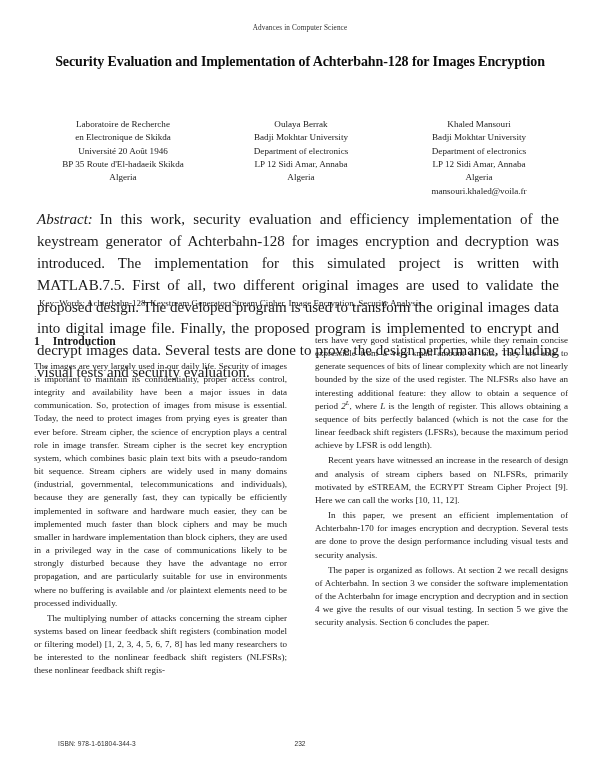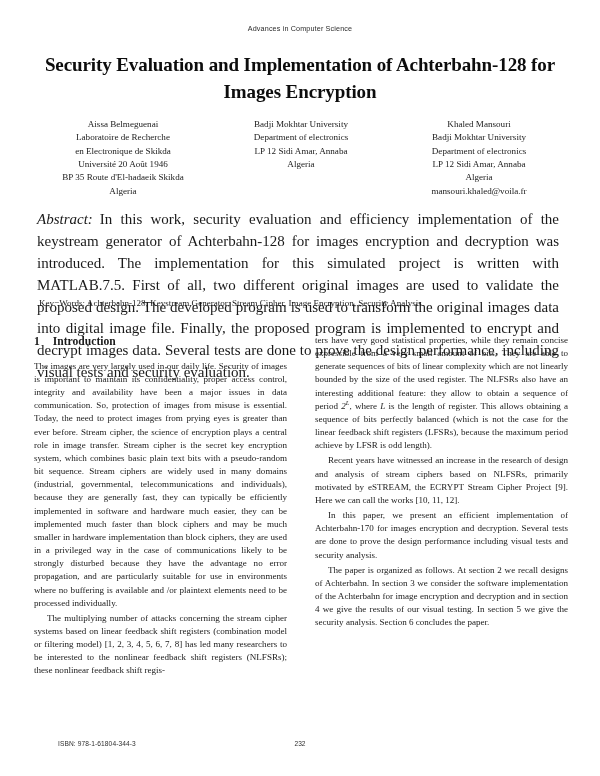--- a/index.html
+++ b/index.html
@@ -19,32 +19,32 @@
     position: absolute;
     inset: 0;
     padding: 0;
   }
   .running-head {
     position: absolute;
     top: 24px;
     left: 0;
     right: 0;
     text-align: center;
-    font-family: Liberation Sans, sans-serif;
+    font-family: Liberation Serif, serif;
     font-size: 7.2px;
     letter-spacing: 0.15px;
     color: #2b2b2b;
   }
   .title {
     position: absolute;
     top: 52px;
     left: 40px;
     width: 520px;
     text-align: center;
-    font-size: 19px;
+    font-size: 14px;
     font-weight: bold;
     line-height: 1.42;
     letter-spacing: -0.1px;
     color: #0d0d0d;
   }
   .authors {
     position: absolute;
     top: 118px;
     left: 34px;
     width: 534px;
@@ -150,28 +150,28 @@
 <body>
 
 <div class="page">
 
   <div class="running-head">Advances in Computer Science</div>
 
   <div class="title">Security Evaluation and Implementation of Achterbahn-128 for Images Encryption</div>
 
   <div class="authors">
     <div class="author-col">
-      <span class="aline">Aissa Belmeguenai</span>
       <span class="aline">Laboratoire de Recherche</span>
       <span class="aline">en Electronique de Skikda</span>
       <span class="aline">Université 20 Août 1946</span>
       <span class="aline">BP 35 Route d'El-hadaeik Skikda</span>
       <span class="aline">Algeria</span>
     </div>
     <div class="author-col">
+      <span class="aline">Oulaya Berrak</span>
       <span class="aline">Badji Mokhtar University</span>
       <span class="aline">Department of electronics</span>
       <span class="aline">LP 12 Sidi Amar, Annaba</span>
       <span class="aline">Algeria</span>
     </div>
     <div class="author-col">
       <span class="aline">Khaled Mansouri</span>
       <span class="aline">Badji Mokhtar University</span>
       <span class="aline">Department of electronics</span>
       <span class="aline">LP 12 Sidi Amar, Annaba</span>

